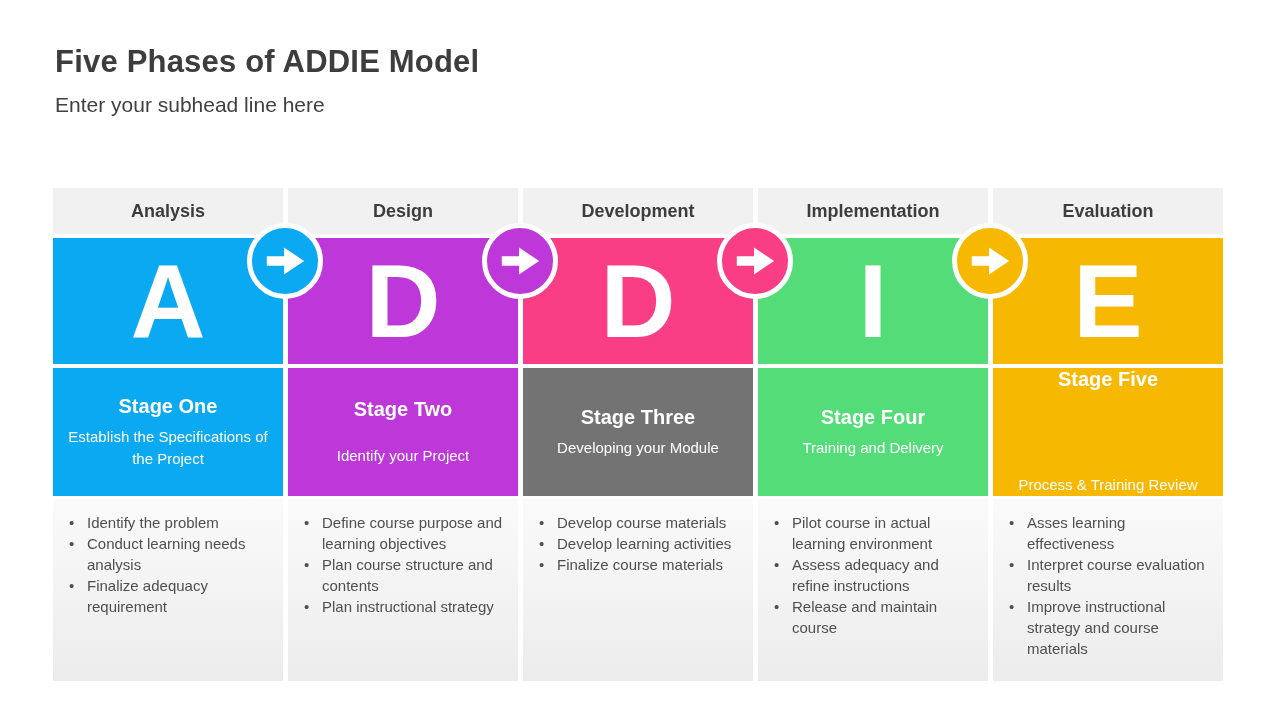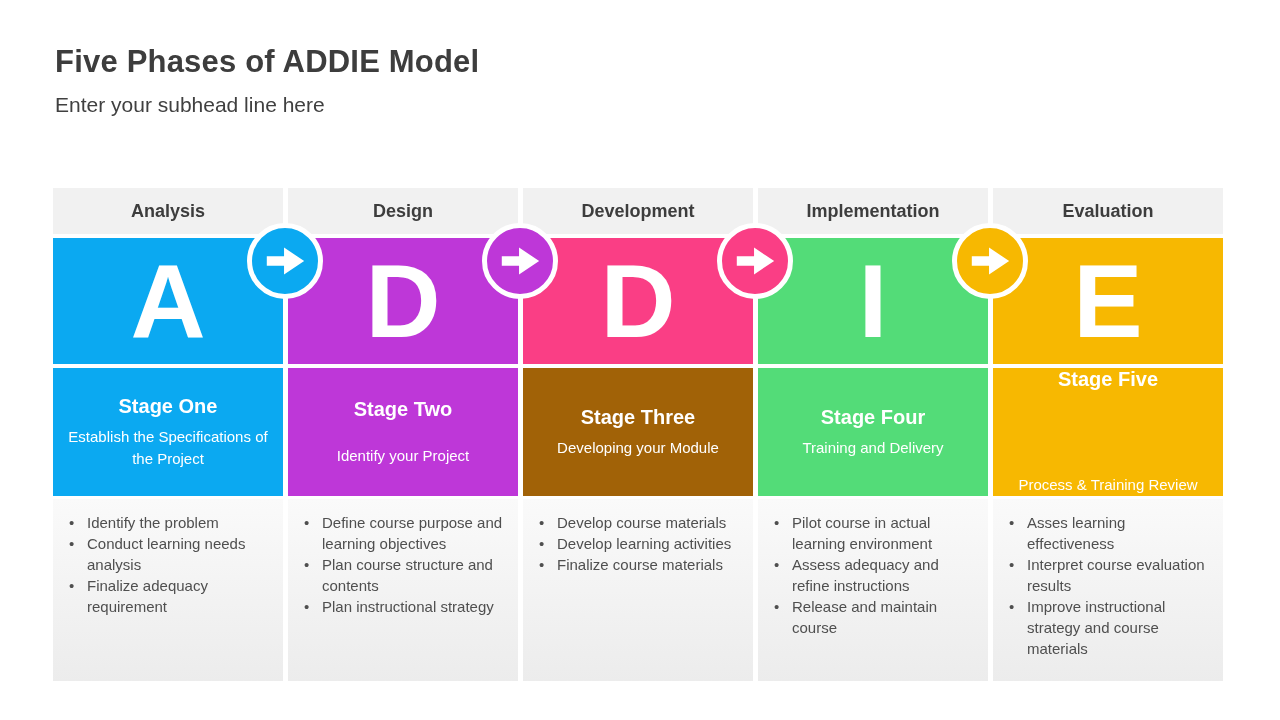--- a/index.html
+++ b/index.html
@@ -118,21 +118,21 @@
             </li>
         </ul>
       </div>
     </div>
 
     <div class="col">
       <div class="phase-header">Development</div>
       <div class="letter-block" style="background-color: rgb(250, 62, 133);">
         <div class="letter">D</div>
       </div>
-      <div class="stage-block" style="background-color: #a16207;">
+      <div class="stage-block" style="background-color: #737373;">
         <div class="stage-title">Stage Three</div>
         <div class="stage-sub">Developing your Module</div>
       </div>
       <div class="bullet-list">
         <ul>
           <li>
               <span class="bullet-marker">•</span>
               <span class="bullet-text">Develop course materials</span>
             </li>
           <li>

